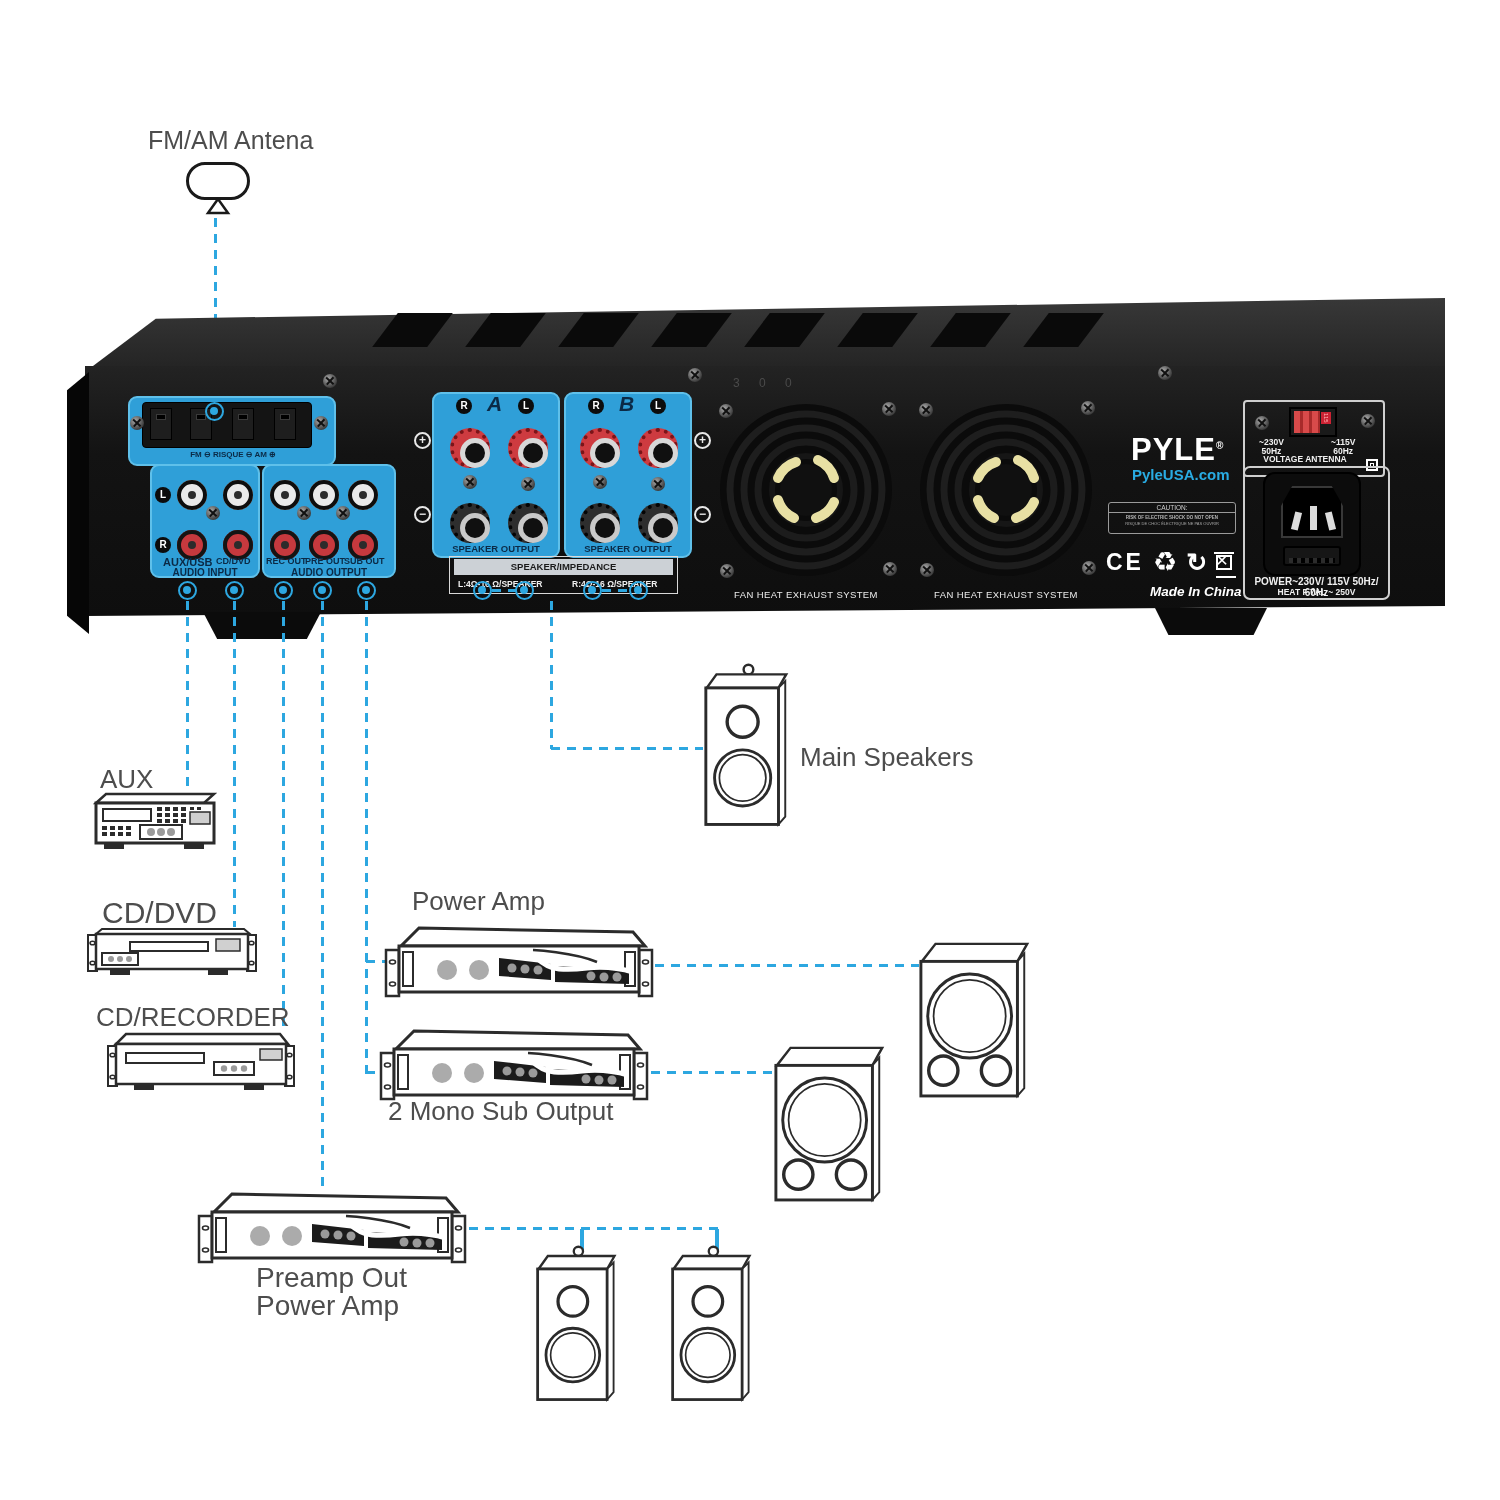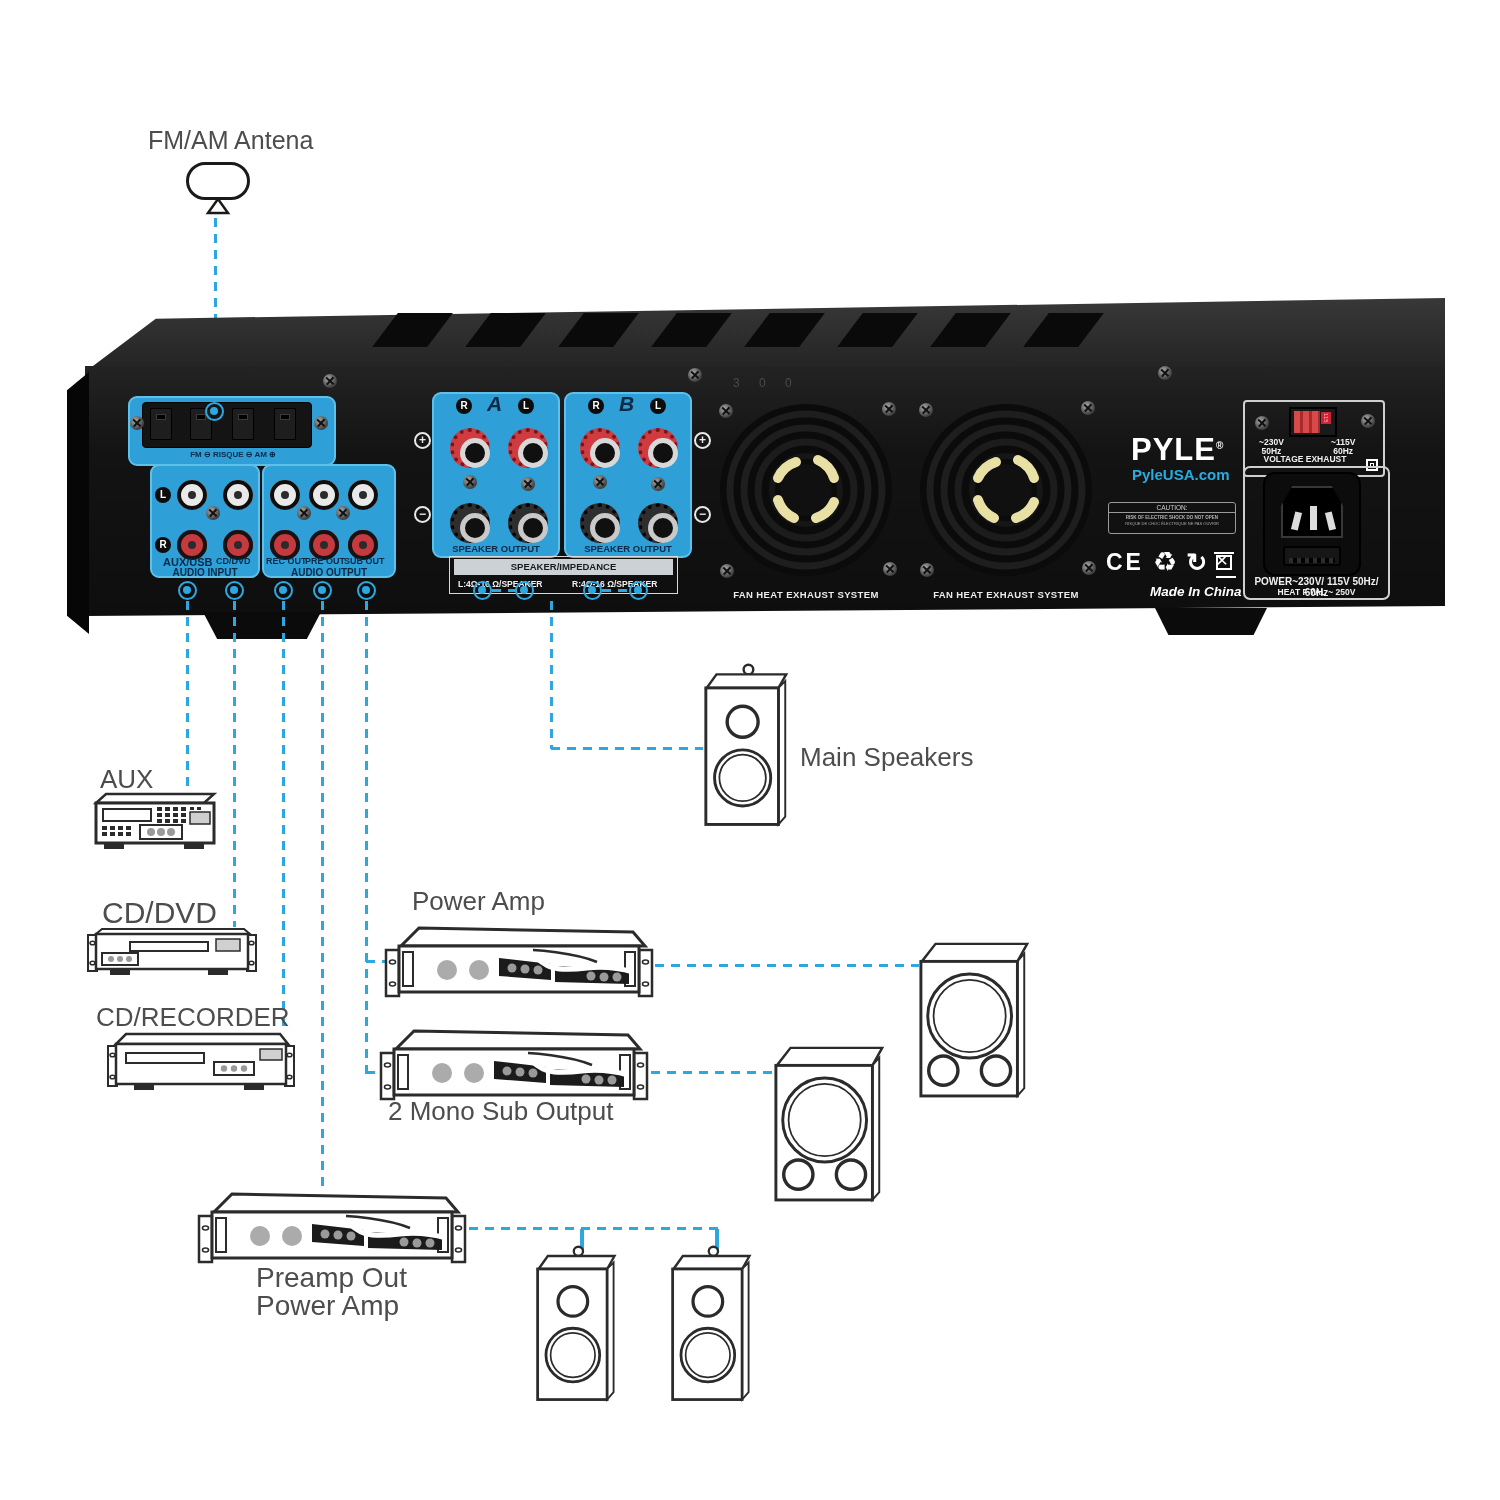--- a/index.html
+++ b/index.html
@@ -58,21 +58,21 @@
           border:4px dotted #7c1418; background:#ce3b40; }
   .post::after { content:""; position:absolute; left:6px; top:6px; width:20px; height:20px;
           border-radius:50%; background:#101010; border:5px solid #d8d8d8; }
   .post.black { border-color:#040404; background:#2e2e2e; }
   .post.black::after { border-color:#c9c9c9; }
   .pol { position:absolute; width:17px; height:17px; border:2px solid #e8e8e8;
          border-radius:50%; color:#e8e8e8; font-size:12px; line-height:12px;
          text-align:center; font-weight:bold; }
 
   .fanlabel { position:absolute; width:176px; text-align:center; color:#ececec;
-              font-weight:bold; font-size:9.5px; letter-spacing:.4px; }
+              font-weight:normal; font-size:9.5px; letter-spacing:.4px; }
 
   .wh { color:#f0f0f0; }
   .dev-label { position:absolute; color:#4d4d4d; }
 
   .bin { position:relative; width:16px; height:15px; border:2px solid #fff;
          display:inline-block; }
   .bin::before { content:""; position:absolute; left:-4px; top:-5px; width:20px; height:2.5px;
          background:#fff; }
   .bin-x { position:absolute; left:-3px; top:-6px; color:#fff; font-size:16px; }
   .bin-under { position:absolute; left:-2px; top:19px; width:20px; height:2.5px; background:#fff; }
@@ -250,21 +250,21 @@
       <div style="position:absolute;left:30px;top:3px;color:#ffb6b6;background:#c23;font-size:6px;writing-mode:vertical-rl;line-height:8px;padding:1px;">115</div>
     </div>
     <div style="position:absolute;left:14px;top:36px;color:#f0f0f0;font-size:8.5px;font-weight:bold;text-align:center;line-height:9px;">
       <div>~230V</div>
       <div>50Hz</div>
     </div>
     <div style="position:absolute;left:86px;top:36px;color:#f0f0f0;font-size:8.5px;font-weight:bold;text-align:center;line-height:9px;">
       <div>~115V</div>
       <div>60Hz</div>
     </div>
-    <div style="position:absolute;left:0;top:52px;width:120px;text-align:center;color:#f0f0f0;font-size:8.5px;font-weight:bold;">VOLTAGE EXHAUST</div>
+    <div style="position:absolute;left:0;top:52px;width:120px;text-align:center;color:#f0f0f0;font-size:8.5px;font-weight:bold;">VOLTAGE ANTENNA</div>
     <div style="position:absolute;right:5px;bottom:4px;width:12px;height:12px;border:2px solid #fff;">
       <div style="position:absolute;left:2px;top:2px;width:4px;height:4px;border:1.5px solid #fff;"></div>
     </div>
   </div>
 
   <div class="abs" style="left:1243px;top:466px;width:147px;height:134px;border:2px solid #cfcfcf;border-radius:7px;">
     <div style="position:absolute;left:20px;top:6px;width:94px;height:100px;background:#0c0c0c;border-radius:10px;box-shadow:0 0 0 2px #000;">
       <div style="position:absolute;left:16px;top:12px;width:62px;height:52px;background:#000;border:2px solid #383838;clip-path:polygon(18% 0,82% 0,100% 38%,100% 100%,0 100%,0 38%);">
         <div style="position:absolute;left:10px;top:24px;width:7px;height:18px;background:#dcdcdc;transform:rotate(14deg);"></div>
         <div style="position:absolute;left:27px;top:18px;width:7px;height:24px;background:#dcdcdc;"></div>

